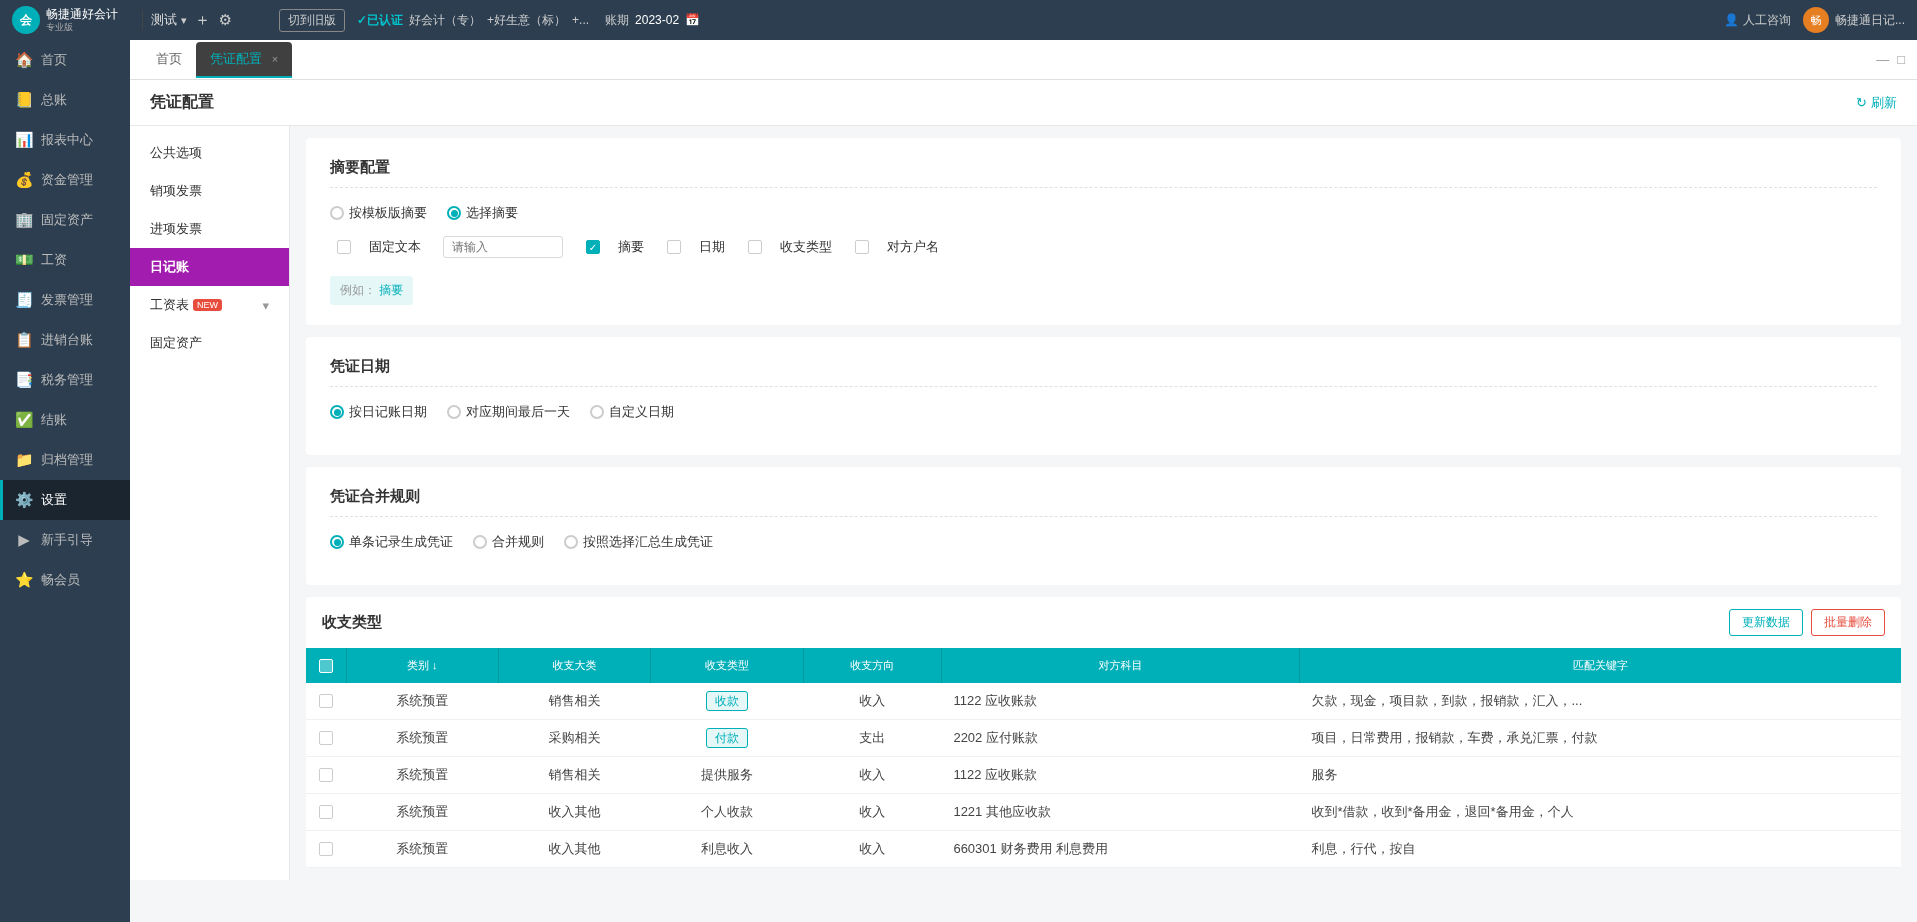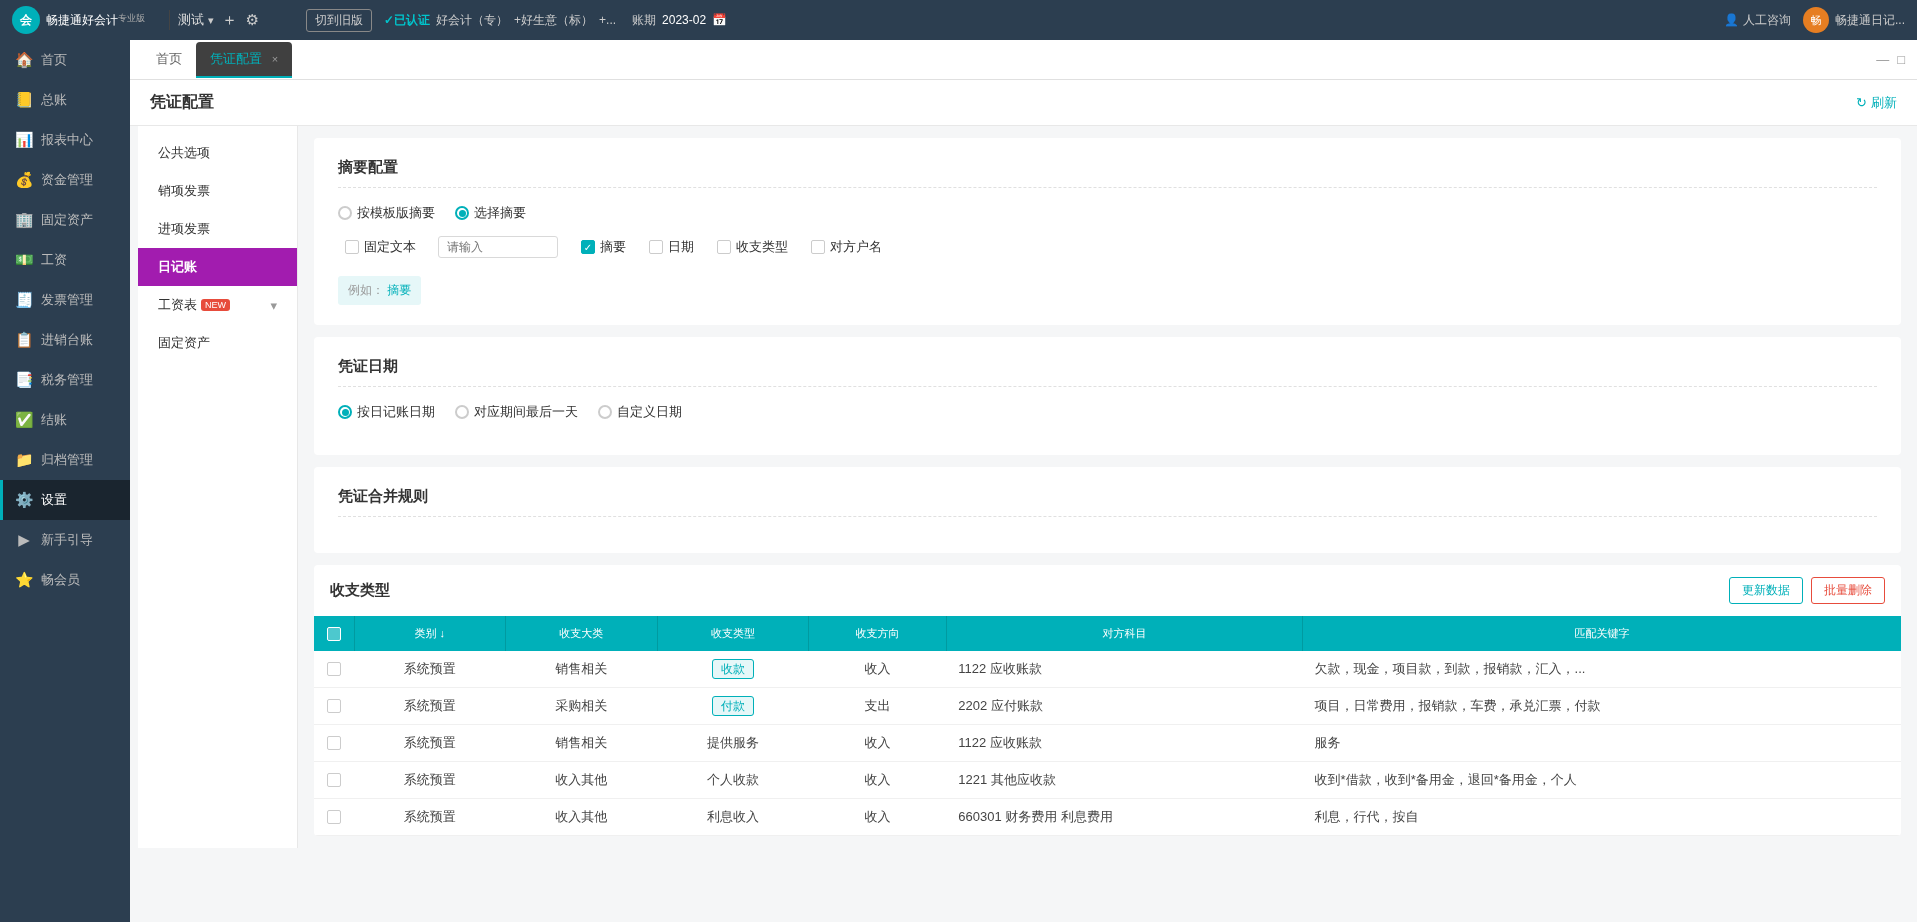--- a/index.html
+++ b/index.html
@@ -10,21 +10,21 @@
     .top-bar { height: 40px; background: #2c3e50; display: flex; align-items: center; padding: 0 12px; color: #fff; flex-shrink: 0; }
     .main-layout { display: flex; flex: 1; overflow: hidden; }
     .sidebar { width: 130px; background: #2c3e50; flex-shrink: 0; color: #ccc; }
     .content-area { flex: 1; display: flex; flex-direction: column; overflow: hidden; }
     .tab-bar { height: 40px; background: #fff; display: flex; align-items: center; padding: 0 12px; border-bottom: 1px solid #e0e0e0; flex-shrink: 0; }
     .main-content { flex: 1; overflow-y: auto; background: #f5f6f7; }
 
     
     .top-logo { display: flex; align-items: center; gap: 6px; margin-right: 16px; }
     .logo-icon { width: 28px; height: 28px; background: #00b0b9; border-radius: 50%; display: flex; align-items: center; justify-content: center; font-size: 12px; color: #fff; font-weight: bold; }
-    .logo-text { display: flex; flex-direction: row; line-height: 1.2; }
+    .logo-text { display: flex; flex-direction: column; line-height: 1.2; }
     .logo-text .line1 { font-size: 12px; color: #fff; }
     .logo-text .line2 { font-size: 9px; color: #aaa; }
     .top-divider { width: 1px; height: 20px; background: #444; margin: 0 8px; }
     .top-tab-label { color: #ddd; font-size: 13px; }
     .top-dropdown { color: #ccc; font-size: 11px; cursor: pointer; margin-left: 4px; }
     .top-actions { display: flex; align-items: center; gap: 8px; margin-left: 8px; }
     .top-btn { padding: 2px 8px; border-radius: 3px; font-size: 12px; cursor: pointer; margin-left: 39px; }
     .top-btn-old { background: transparent; border: 1px solid #888; color: #ccc; }
     .top-status { display: flex; align-items: center; gap: 6px; color: #ccc; font-size: 12px; }
     .status-certified { color: #00c4cc; font-weight: bold; }
@@ -43,40 +43,40 @@
     .tab-item.active { color: #00b0b9; border-bottom-color: #00b0b9; background: #404040; border-radius: 4px 4px 0 0; }
     .tab-close { margin-left: 6px; color: #999; font-size: 11px; cursor: pointer; }
 
     
     .page-header { background: #fff; padding: 12px 20px; display: flex; align-items: center; justify-content: space-between; border-bottom: 1px solid #e8e8e8; }
     .page-title { font-size: 16px; font-weight: bold; color: #333; }
     .refresh-btn { color: #00b0b9; font-size: 13px; cursor: pointer; display: flex; align-items: center; gap: 4px; }
 
     
     .sub-layout { display: flex; background: #f5f6f7; flex: 1; }
-    .sub-sidebar { width: 160px; background: #fff; flex-shrink: 0; padding: 8px 0; border-right: 1px solid #e8e8e8; margin-left: 8px; }
+    .sub-sidebar { width: 160px; background: #fff; flex-shrink: 0; padding: 8px 0; border-right: 1px solid #e8e8e8; }
     .sub-sidebar-item { padding: 10px 20px; font-size: 13px; cursor: pointer; color: #333; display: flex; align-items: center; justify-content: space-between; }
     .sub-sidebar-item.active { background: #a21caf; color: #fff; font-weight: bold; }
     .new-badge { background: #e74c3c; color: #fff; font-size: 9px; padding: 1px 4px; border-radius: 3px; margin-left: 4px; }
 
     
     .config-content { flex: 1; padding: 0; overflow-y: auto; }
     .config-section { background: #fff; margin: 12px 16px; padding: 20px 24px; border-radius: 4px; }
     .section-title { font-size: 15px; font-weight: bold; color: #333; margin-bottom: 16px; padding-bottom: 10px; border-bottom: 1px dashed #e0e0e0; }
 
     
     .radio-group { display: flex; align-items: center; gap: 20px; margin-bottom: 14px; }
     .radio-item { display: flex; align-items: center; gap: 5px; cursor: pointer; font-size: 13px; }
     .radio-circle { width: 14px; height: 14px; border-radius: 50%; border: 2px solid #ccc; display: flex; align-items: center; justify-content: center; }
     .radio-circle.checked { border-color: #00b0b9; }
     .radio-circle.checked::after { content: ''; width: 7px; height: 7px; background: #00b0b9; border-radius: 50%; }
 
     
     .checkbox-group { display: flex; align-items: center; gap: 16px; flex-wrap: wrap; margin-bottom: 10px; }
-    .checkbox-item { display: flex; align-items: center; gap: 5px; cursor: pointer; font-size: 13px; padding-left: 7px; }
+    .checkbox-item { display: flex; align-items: center; gap: 18px; cursor: pointer; font-size: 13px; padding-left: 7px; }
     .checkbox-box { width: 14px; height: 14px; border: 1px solid #ccc; border-radius: 2px; display: flex; align-items: center; justify-content: center; }
     .checkbox-box.checked { background: #00b0b9; border-color: #00b0b9; color: #fff; font-size: 10px; }
     .fixed-text-input { border: 1px solid #d9d9d9; border-radius: 3px; padding: 3px 8px; font-size: 12px; color: #999; width: 120px; margin-left: 6px; }
 
     .example-text { color: #00b0b9; font-size: 12px; margin-top: 8px; padding: 6px 10px; background: #e6f7f8; border-radius: 3px; display: inline-block; }
     .example-label { color: #999; }
 
     
     .table-section { background: #fff; margin: 0 16px 12px; border-radius: 4px; overflow: hidden; }
     .table-header-row { display: flex; align-items: center; justify-content: space-between; padding: 12px 16px; }
@@ -314,20 +314,34 @@
                 </label>
                 <label class="radio-item">
                   <div class="radio-circle"></div>
                   <span>自定义日期</span>
                 </label>
               </div>
             </div>
 
             <div class="config-section">
               <div class="section-title">凭证合并规则</div>
+              <div class="radio-group">
+                <label class="radio-item">
+                  <div class="radio-circle checked"></div>
+                  <span>单条记录生成凭证</span>
+                </label>
+                <label class="radio-item">
+                  <div class="radio-circle"></div>
+                  <span>合并规则</span>
+                </label>
+                <label class="radio-item">
+                  <div class="radio-circle"></div>
+                  <span>按照选择汇总生成凭证</span>
+                </label>
+              </div>
             </div>
 
             <div class="table-section">
               <div class="table-header-row">
                 <span class="table-title">收支类型</span>
                 <div class="table-actions">
                   <button class="table-btn btn-update">更新数据</button>
                   <button class="table-btn btn-delete">批量删除</button>
                 </div>
               </div>

